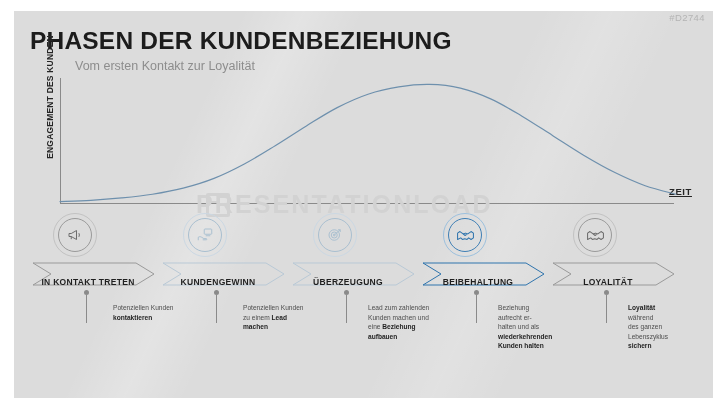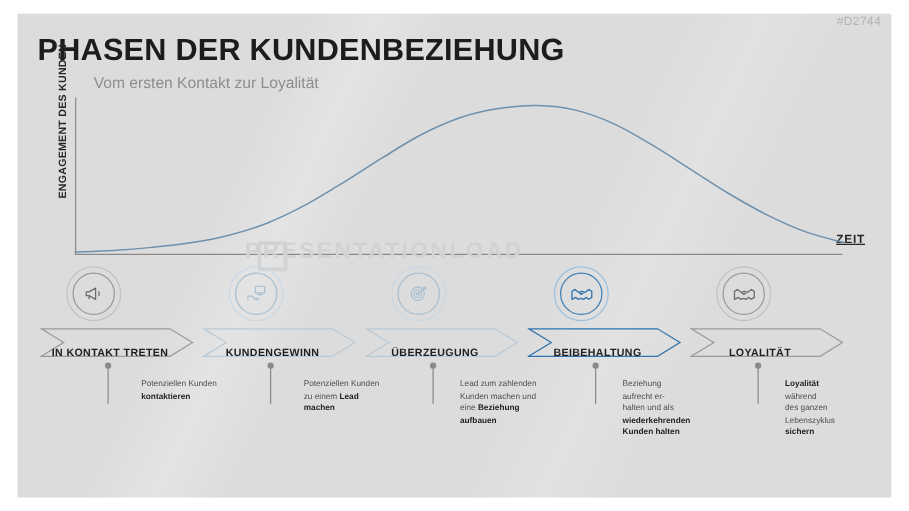--- a/index.html
+++ b/index.html
@@ -104,21 +104,21 @@
   }
   .curve-svg {
     position: absolute;
     left: 58px;
     top: 76px;
   }
   .watermark {
     position: absolute;
     left: 196px;
     top: 190px;
-    font-size: 18px;
+    font-size: 25px;
     font-weight: bold;
     letter-spacing: 2.1px;
     color: #d2d2d2;
     white-space: nowrap;
     pointer-events: none;
   }
   .watermark-mark {
     position: absolute;
     left: 206px;
     top: 193px;

